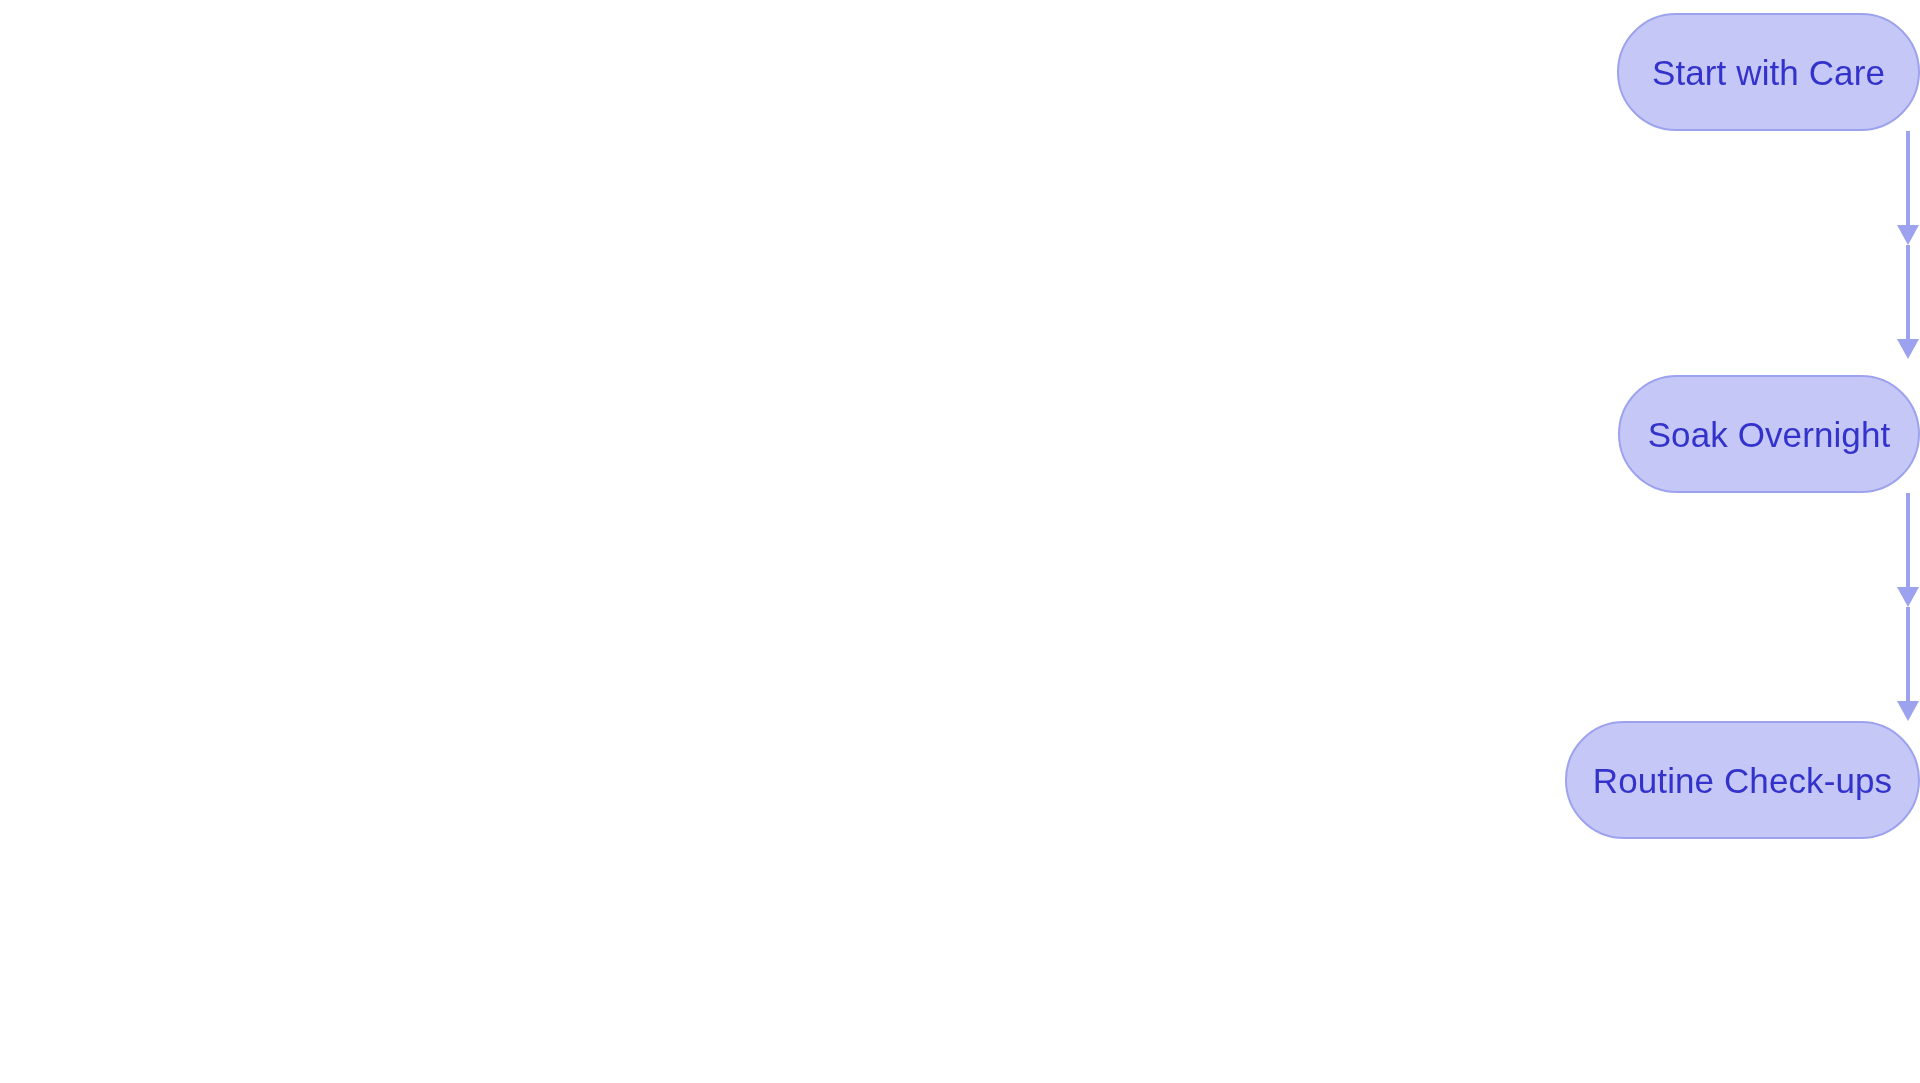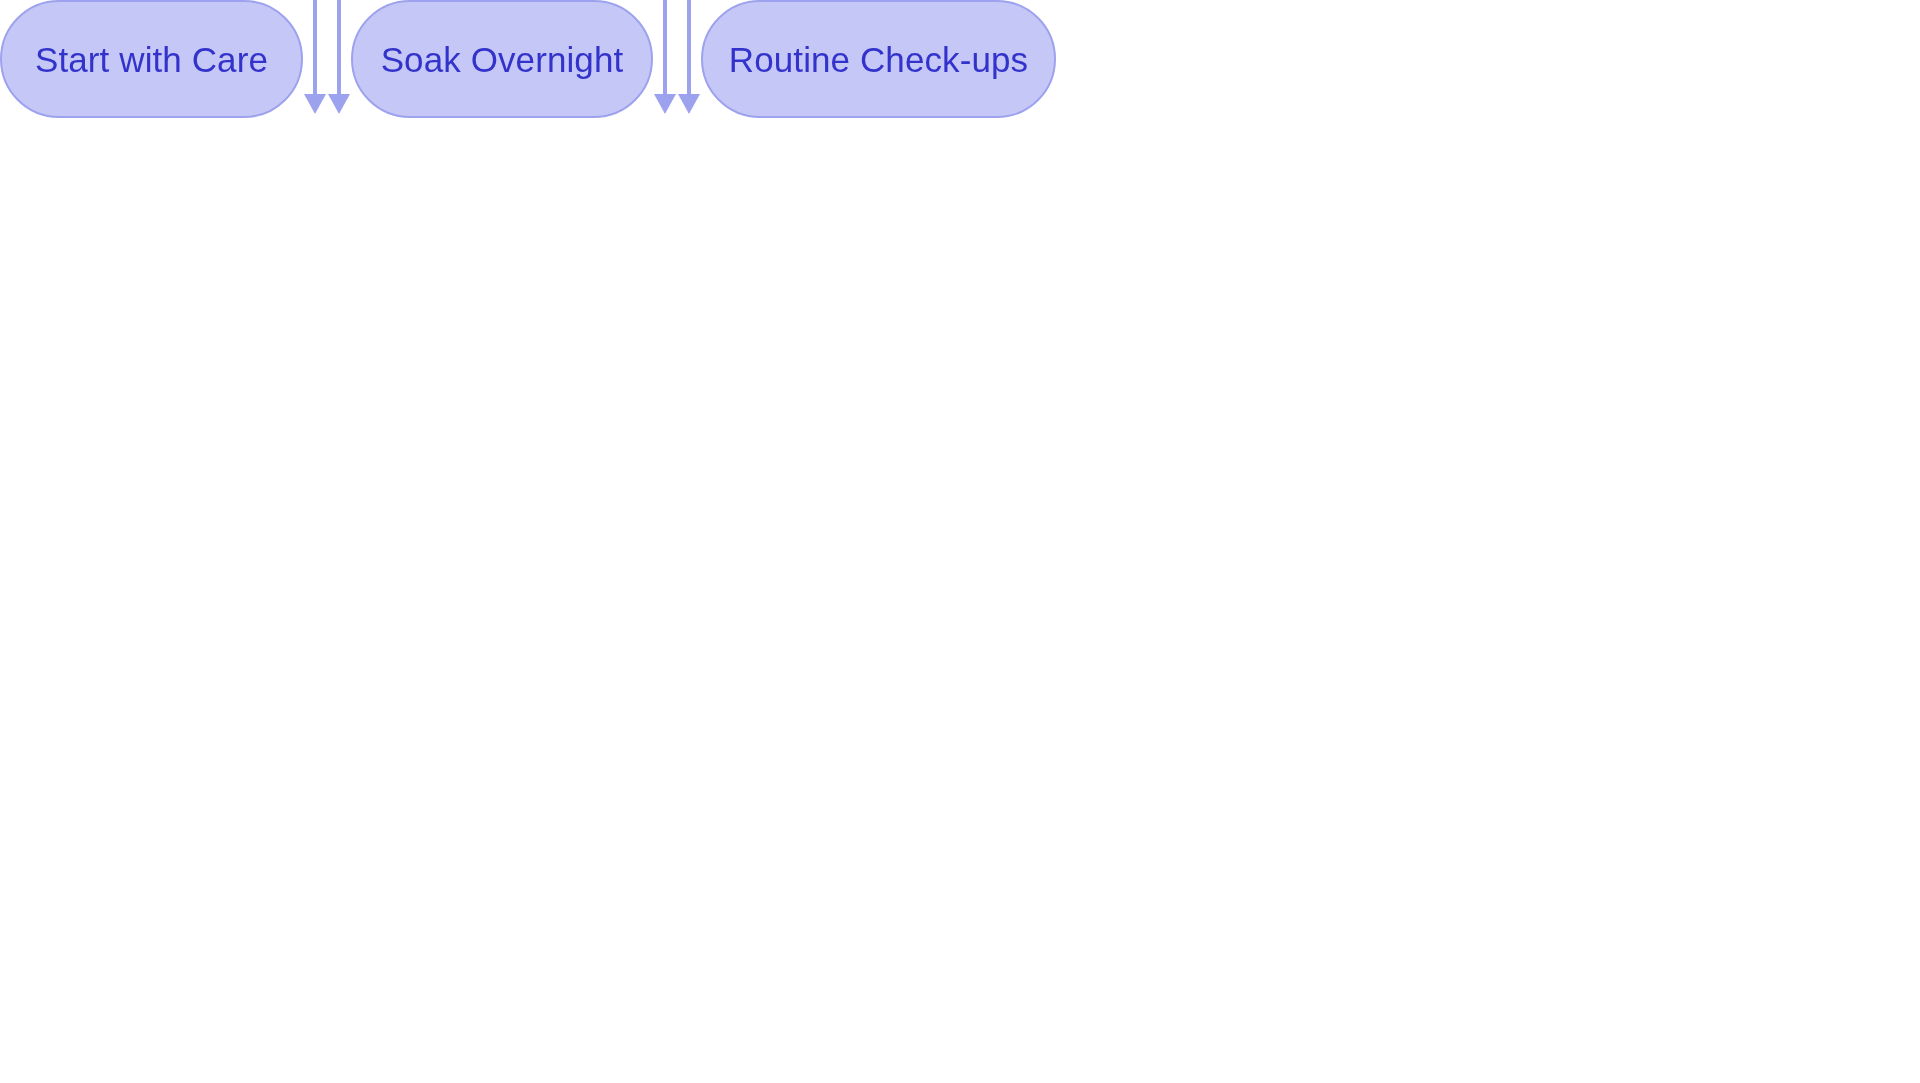--- a/index.html
+++ b/index.html
@@ -22,22 +22,22 @@
     background: #ffffff;
   }
 
   .flow-column {
     position: absolute;
     left: 0;
     top: 0;
     width: 1920px;
     height: 1083px;
     display: flex;
-    flex-direction: row;
-    align-items: flex-start;
+    flex-direction: column;
+    align-items: flex-end;
   }
 
   .node {
     box-sizing: border-box;
     height: 118px;
     border-radius: 59px;
     background: #c5c8f7;
     border: 2px solid #9da2ee;
     display: flex;
     align-items: center;
@@ -52,21 +52,21 @@
     font-weight: 400;
     line-height: 1;
     letter-spacing: 0.1px;
     white-space: nowrap;
     user-select: none;
   }
 
   
   .node-w-0 { width: 303px; }
   .node-w-1 { width: 267px; }
-  .node-w-2 { width: 302px; }
+  .node-w-2 { width: 302px; margin-top: 16px; }
   .node-w-3 { width: 308px; }
   .node-w-4 { width: 355px; }
 
   .connector {
     position: relative;
     width: 24px;
     height: 114px;
     flex: 0 0 auto;
   }
   .connector .stem {

